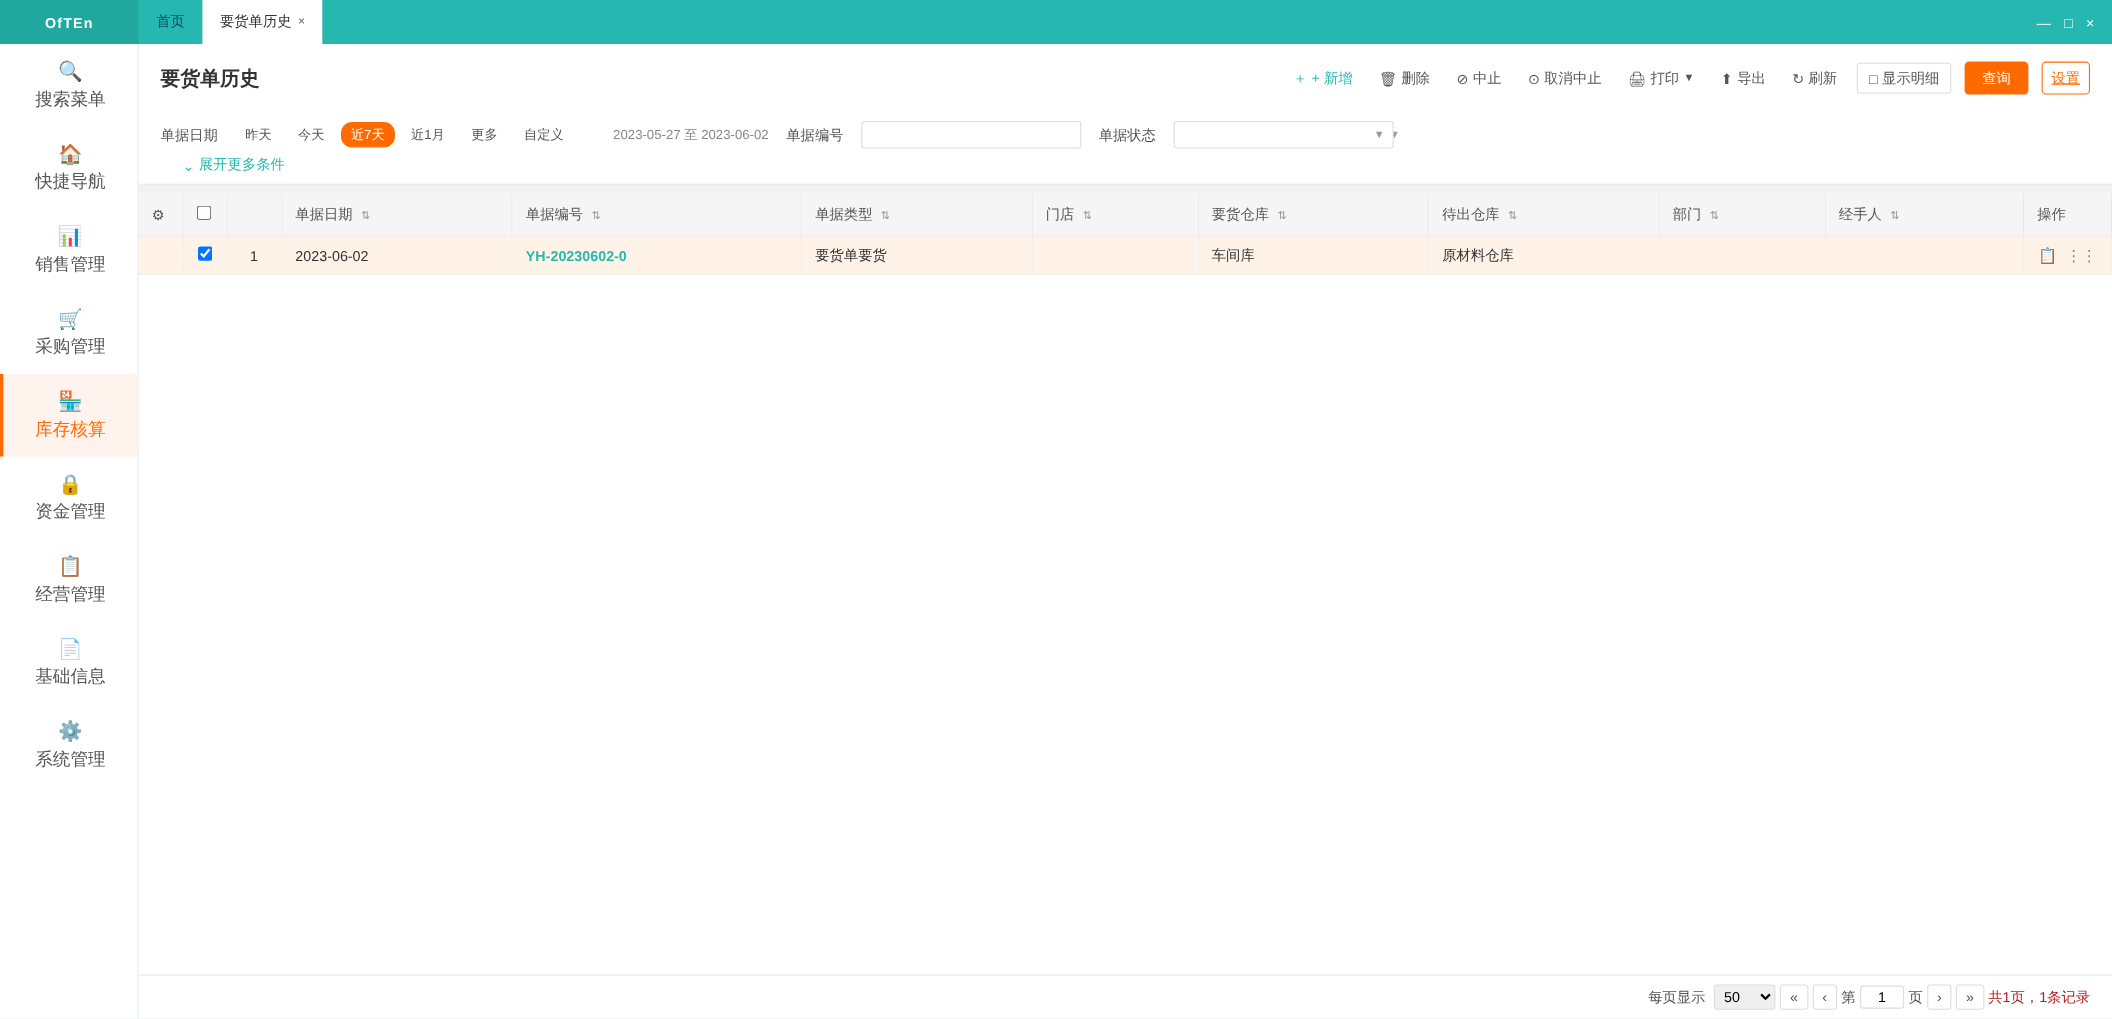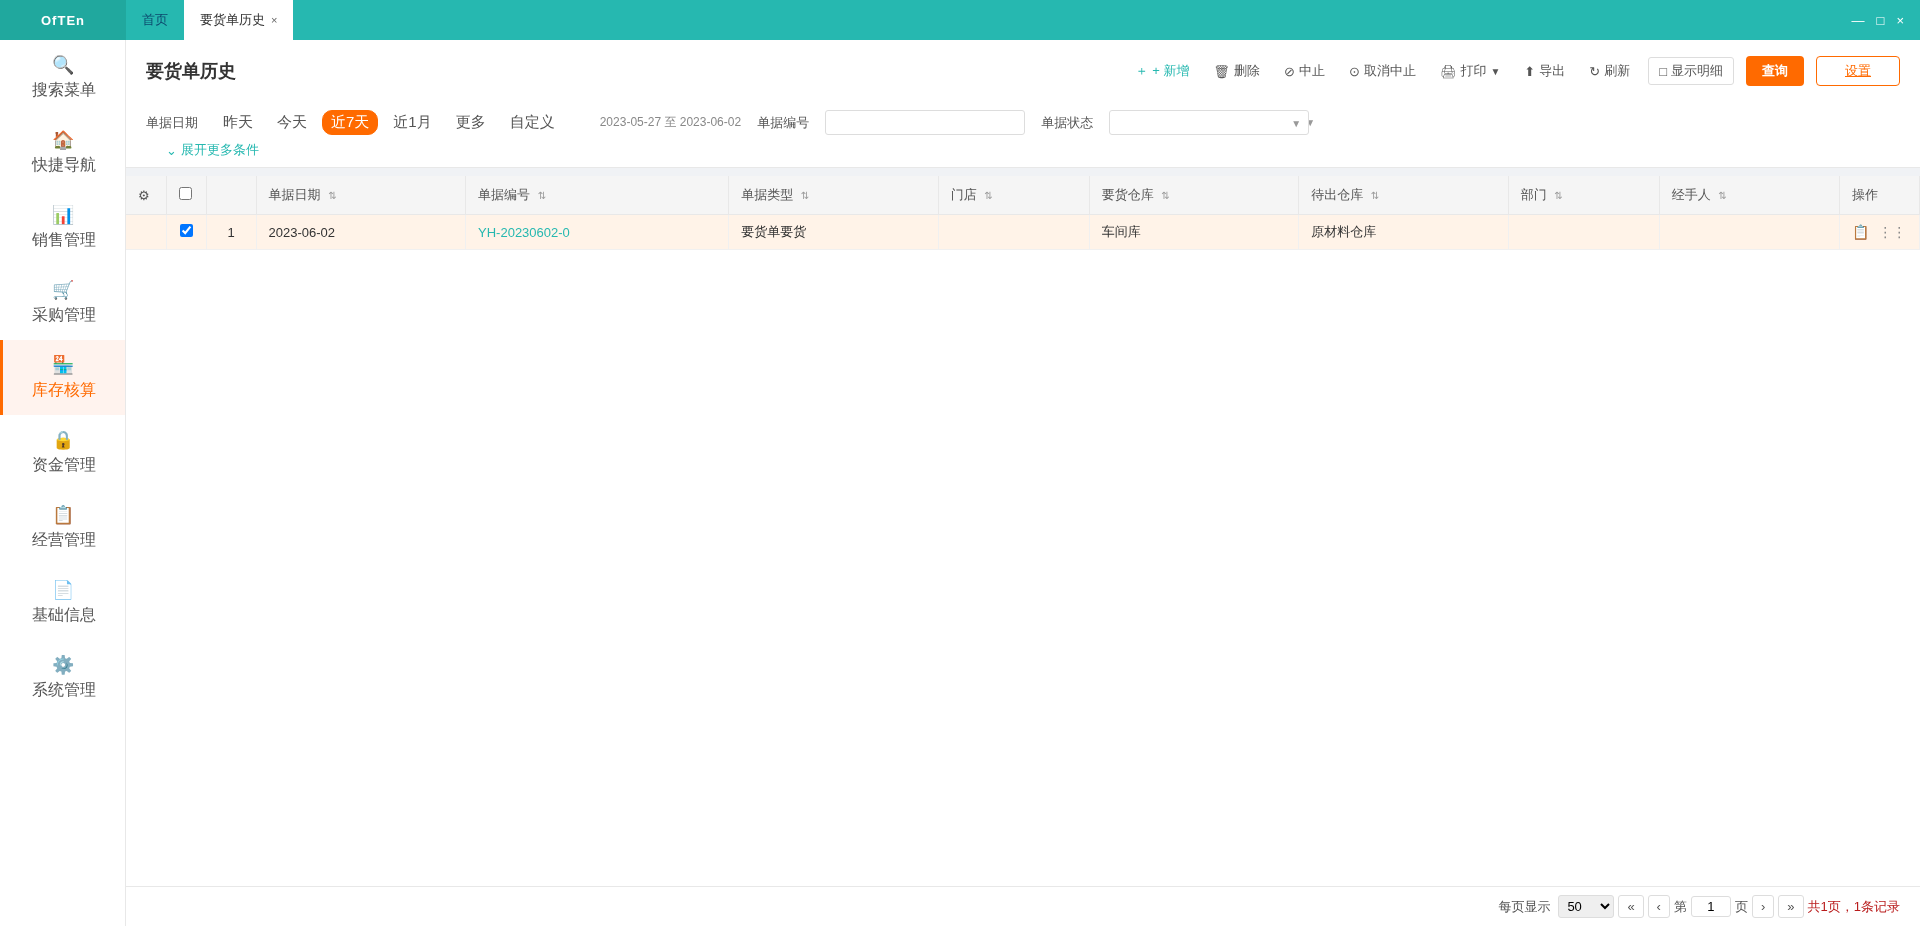--- a/index.html
+++ b/index.html
@@ -139,27 +139,26 @@
       font-weight: 500;
     }
     .btn-primary {
       background: #ff6a00;
       color: white;
       border: none;
       padding: 6px 16px;
       border-radius: 4px;
       cursor: pointer;
       font-size: 13px;
-      font-weight: bold;
     }
     .btn-secondary {
       background: white;
       color: #ff6a00;
       border: 1px solid #ff6a00;
-      padding: 5px 28px;
+      padding: 5px 8px;
       border-radius: 4px;
       cursor: pointer;
       font-size: 13px;
       text-decoration: underline;
     }
     .show-detail-btn {
       display: flex;
       align-items: center;
       gap: 4px;
       cursor: pointer;
@@ -189,21 +188,21 @@
     }
     .date-shortcuts {
       display: flex;
       align-items: center;
       gap: 6px;
     }
     .date-btn {
       padding: 2px 8px;
       border-radius: 10px;
       cursor: pointer;
-      font-size: 15px;
+      font-size: 12px;
       color: #555;
       border: 1px solid transparent;
     }
     .date-btn.active {
       background: #ff6a00;
       color: white;
       border-color: #ff6a00;
     }
     .date-range {
       color: #888;
@@ -285,21 +284,21 @@
     }
     .data-table tbody tr {
       border-bottom: 1px solid #f0f0f0;
     }
     .data-table tbody tr.selected { background: #fff3e8; }
     .data-table tbody td {
       padding: 8px 12px;
       color: #333;
       border-right: 1px solid #f0f0f0;
     }
-    .data-table .link { color: #26b8b0; cursor: pointer; text-decoration: none; }
+    .data-table .link { color: #26b8b0; cursor: pointer; text-decoration: none; font-weight: bold; }
     .checkbox-col { width: 40px; text-align: center; }
     .num-col { width: 50px; text-align: center; color: #888; }
     .settings-col { width: 40px; text-align: center; cursor: pointer; color: #888; }
     .action-col { width: 80px; text-align: center; }
     .action-icons { display: flex; gap: 8px; justify-content: center; }
     .action-icon { cursor: pointer; color: #888; font-size: 14px; }
 
     
     .table-footer {
       background: #fdf6ef;

